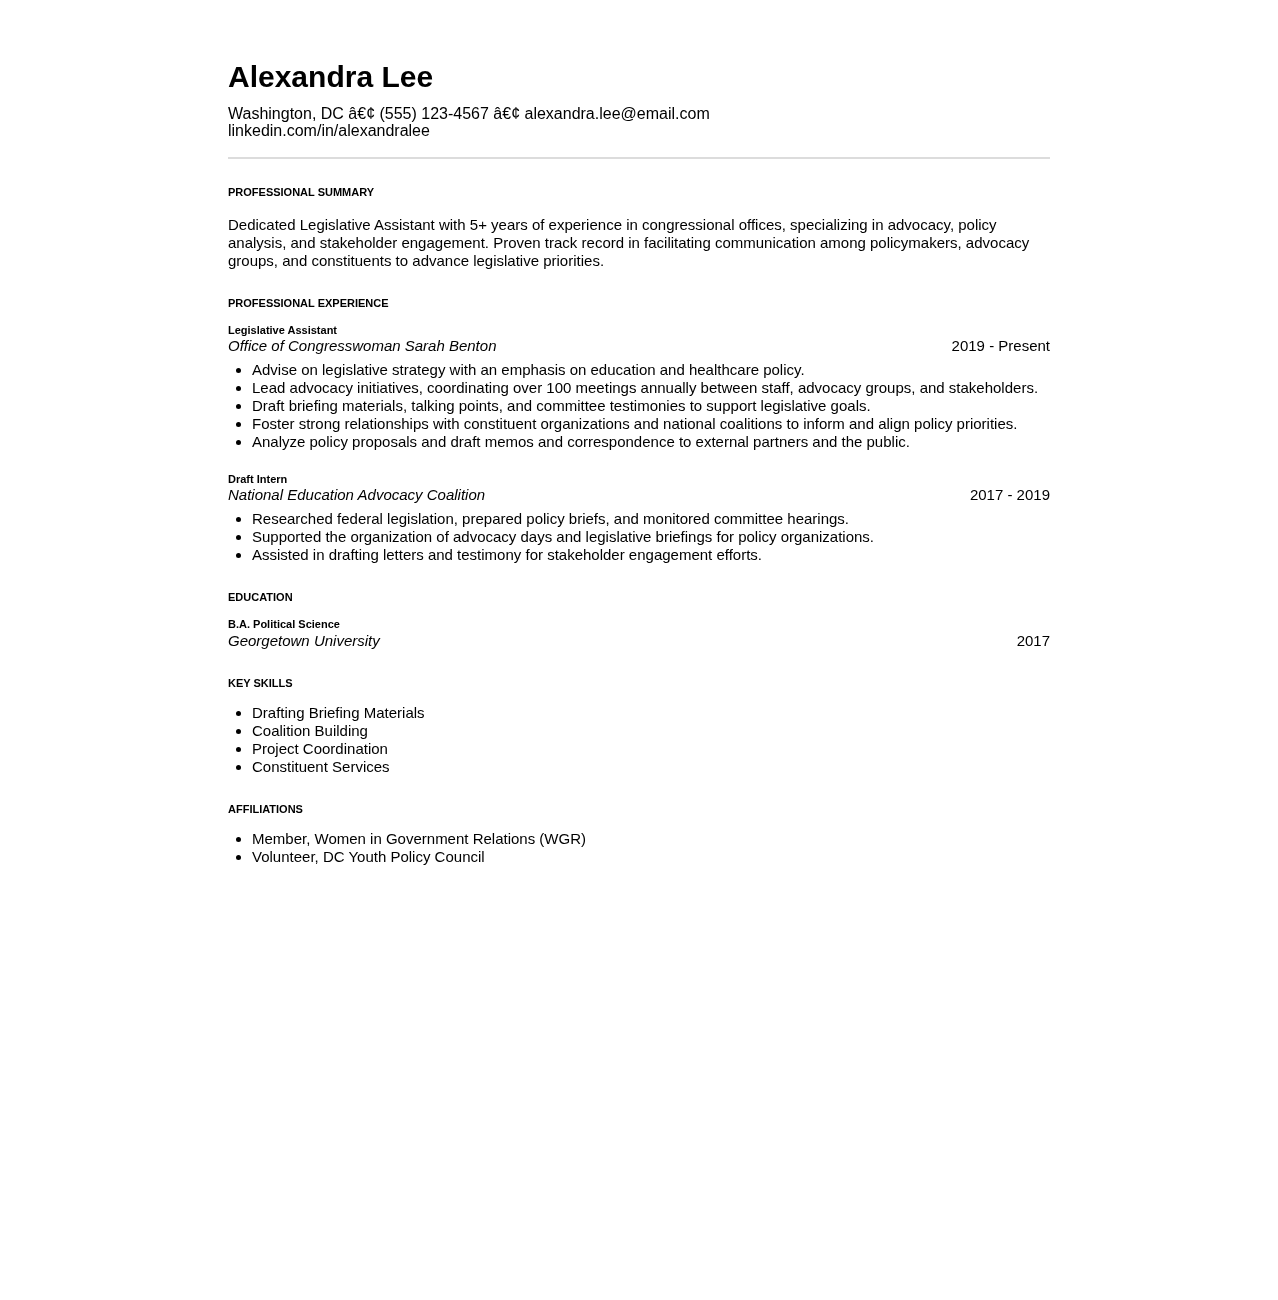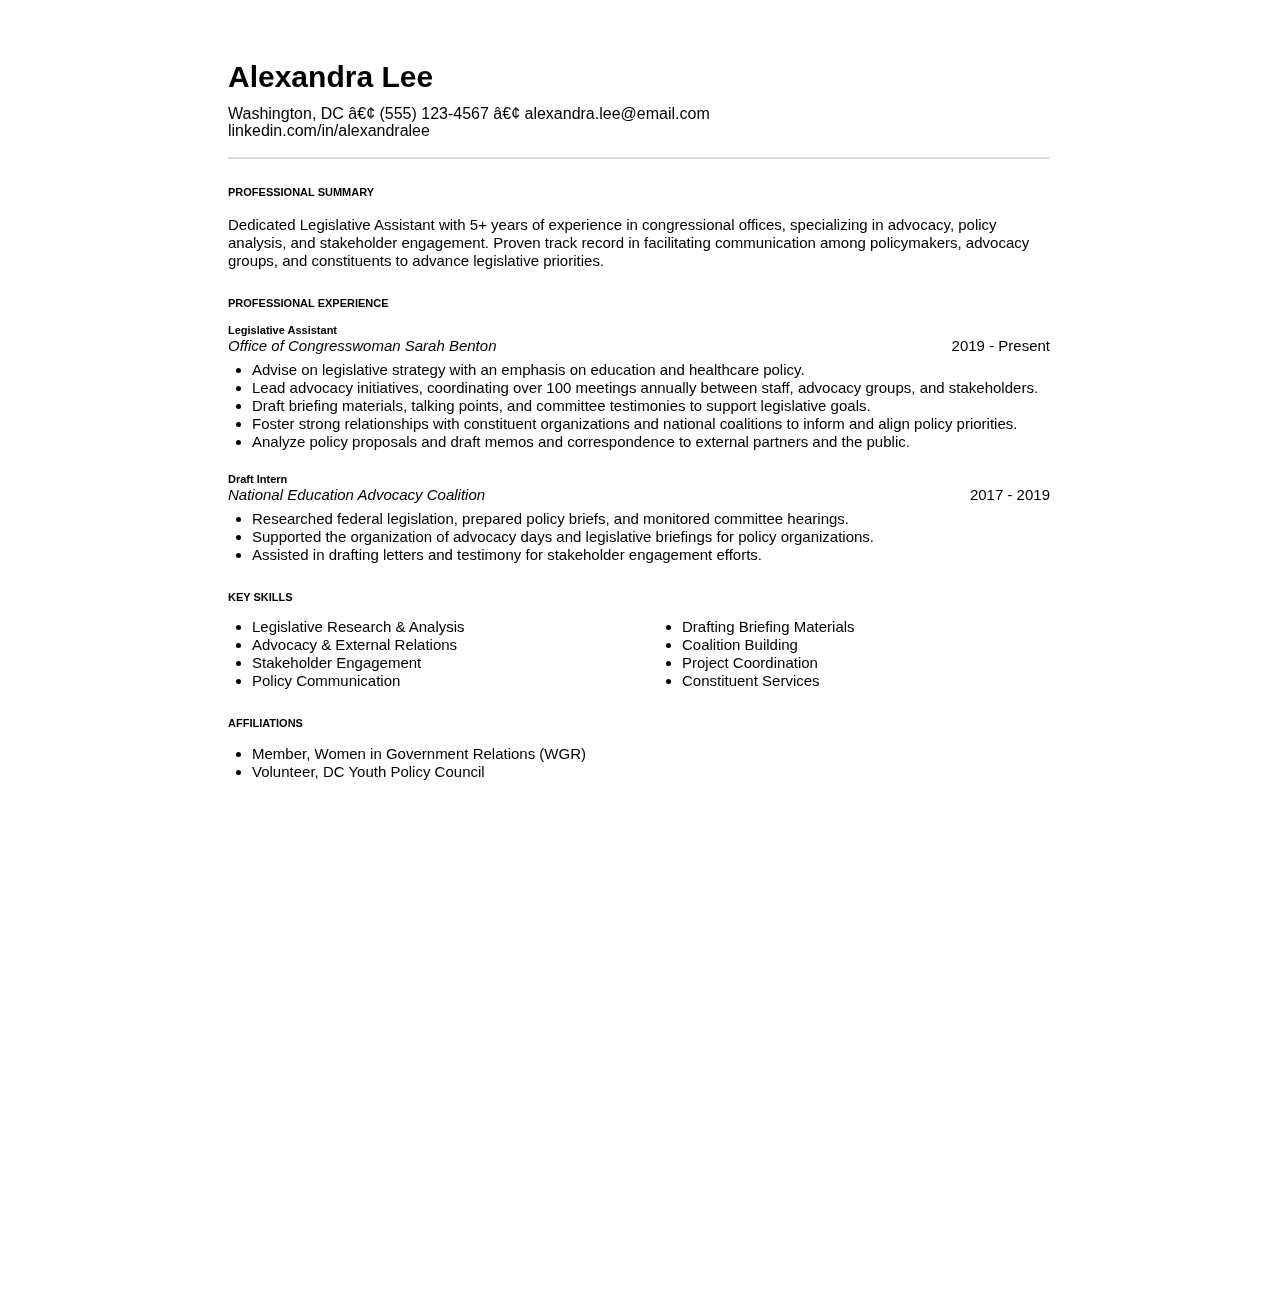--- a/index.html
+++ b/index.html
@@ -126,30 +126,32 @@
         <span class="dates">2017 - 2019</span>
       </div>
       <ul class="bullets">
         <li>Researched federal legislation, prepared policy briefs, and monitored committee hearings.</li>
         <li>Supported the organization of advocacy days and legislative briefings for policy organizations.</li>
         <li>Assisted in drafting letters and testimony for stakeholder engagement efforts.</li>
       </ul>
     </div>
   </section>
 
+  <section>
+    <h2 class="section-heading">EDUCATION</h2>
+    <h3 class="edu-degree">B.A. Political Science</h3>
+    <div class="row">
+      <span class="school">Georgetown University</span>
+      <span class="dates">2017</span>
+    </div>
+  </section>
 
   <section>
     <h2 class="section-heading">KEY SKILLS</h2>
     <div class="skills-cols">
-      <ul class="bullets skill-col-1">
-        <li>Legislative Research &amp; Analysis</li>
-        <li>Advocacy &amp; External Relations</li>
-        <li>Stakeholder Engagement</li>
-        <li>Policy Communication</li>
-      </ul>
       <ul class="bullets skill-col-2">
         <li>Drafting Briefing Materials</li>
         <li>Coalition Building</li>
         <li>Project Coordination</li>
         <li>Constituent Services</li>
       </ul>
     </div>
   </section>
 
   <section>

